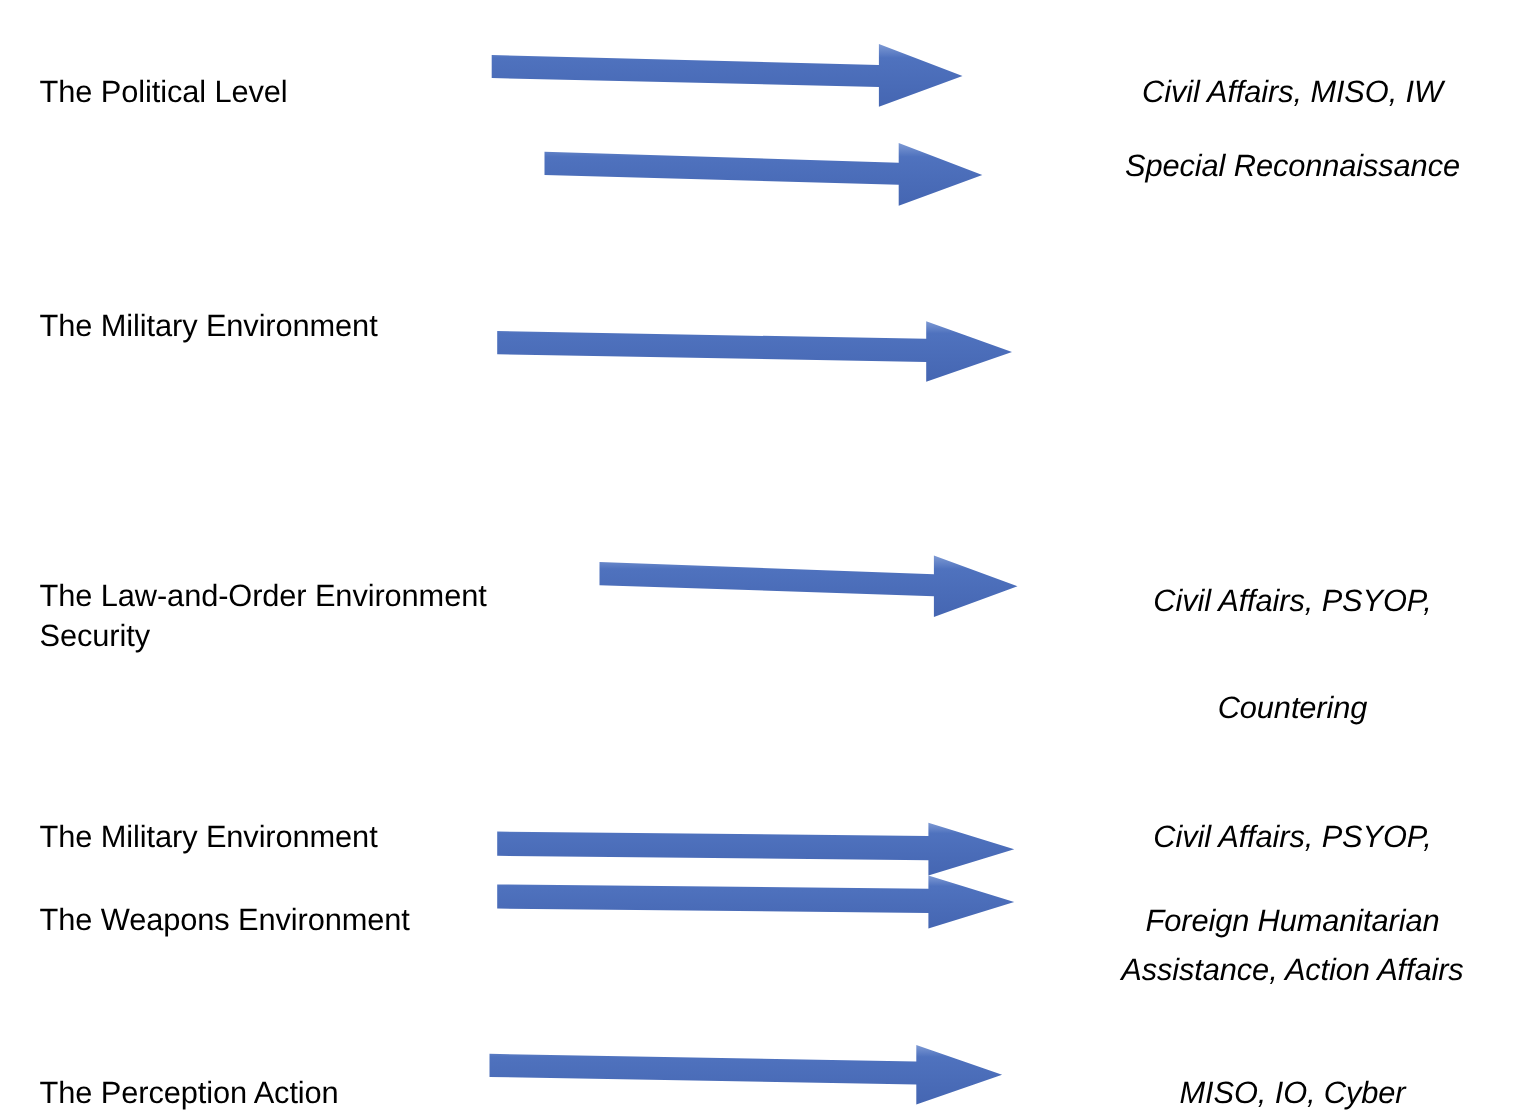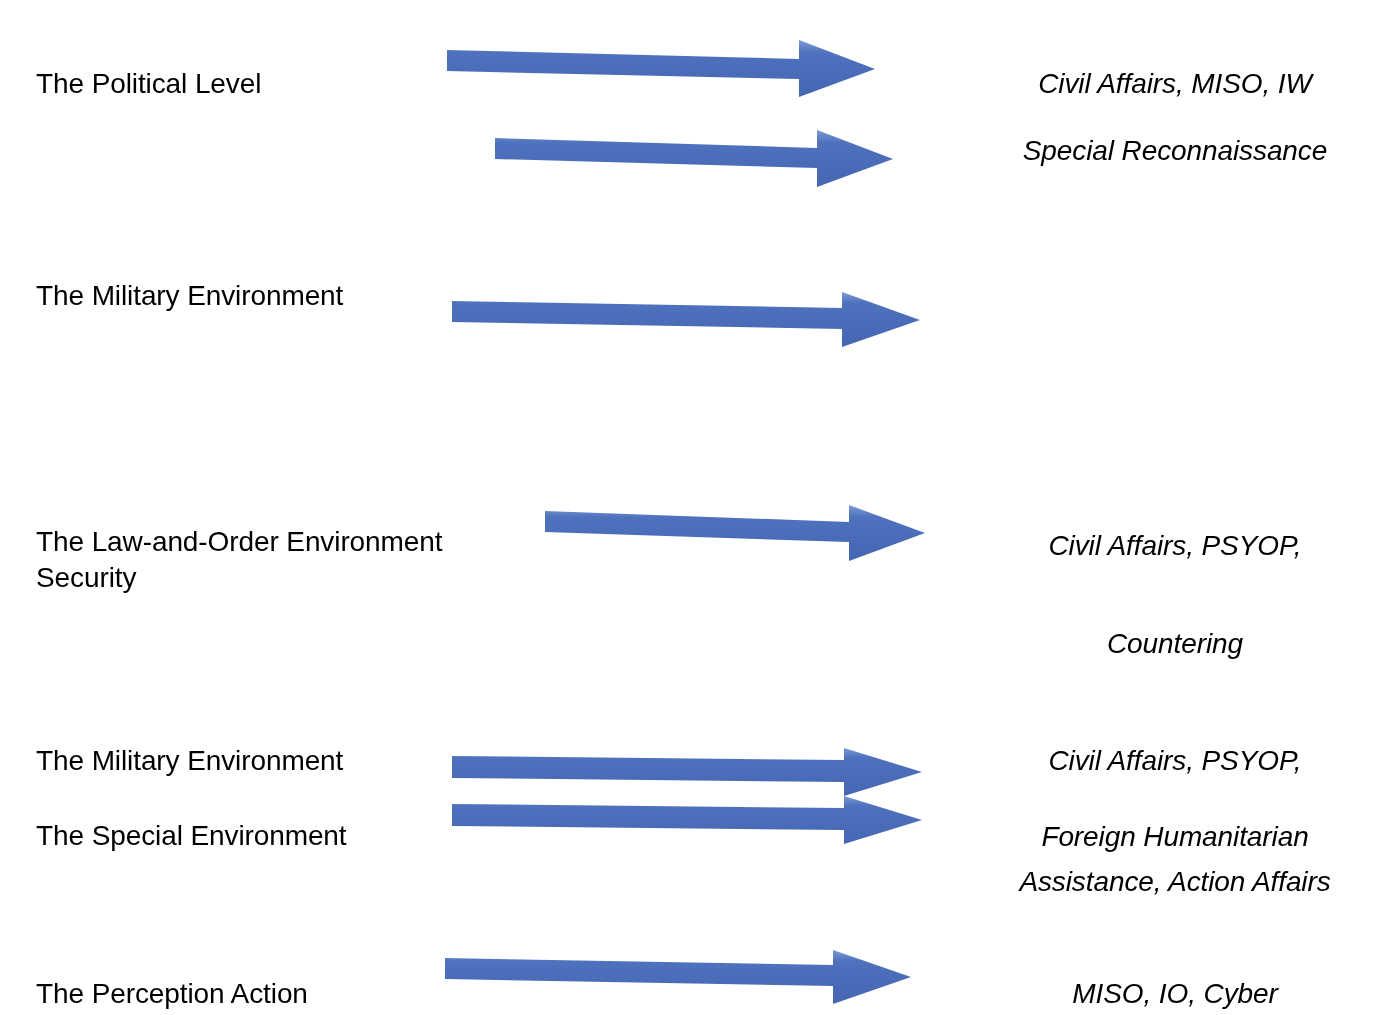--- a/index.html
+++ b/index.html
@@ -52,21 +52,21 @@
   <div class="lbl left-lbl" style="top:38px;">The Political Level</div>
 
 
   <div class="lbl left-lbl" style="top:250px;">The Military Environment</div>
 
   <div class="lbl left-lbl" style="top:500px; white-space:pre-line; line-height:36px;">The Law-and-Order Environment
 Security</div>
 
   <div class="lbl left-lbl" style="top:715px;">The Military Environment</div>
 
-  <div class="lbl left-lbl" style="top:790px;">The Special Environment</div>
+  <div class="lbl left-lbl" style="top:790px;">The Weapons Environment</div>
 
   <div class="lbl left-lbl" style="top:948px;">The Perception Action</div>
 
   <div class="lbl right-lbl" style="top:38px;">Civil Affairs, MISO, IW</div>
 
   <div class="lbl right-lbl" style="top:105px;">Special Reconnaissance</div>
 
 
   <div class="lbl right-lbl" style="top:500px;">Civil Affairs, PSYOP,</div>
 

